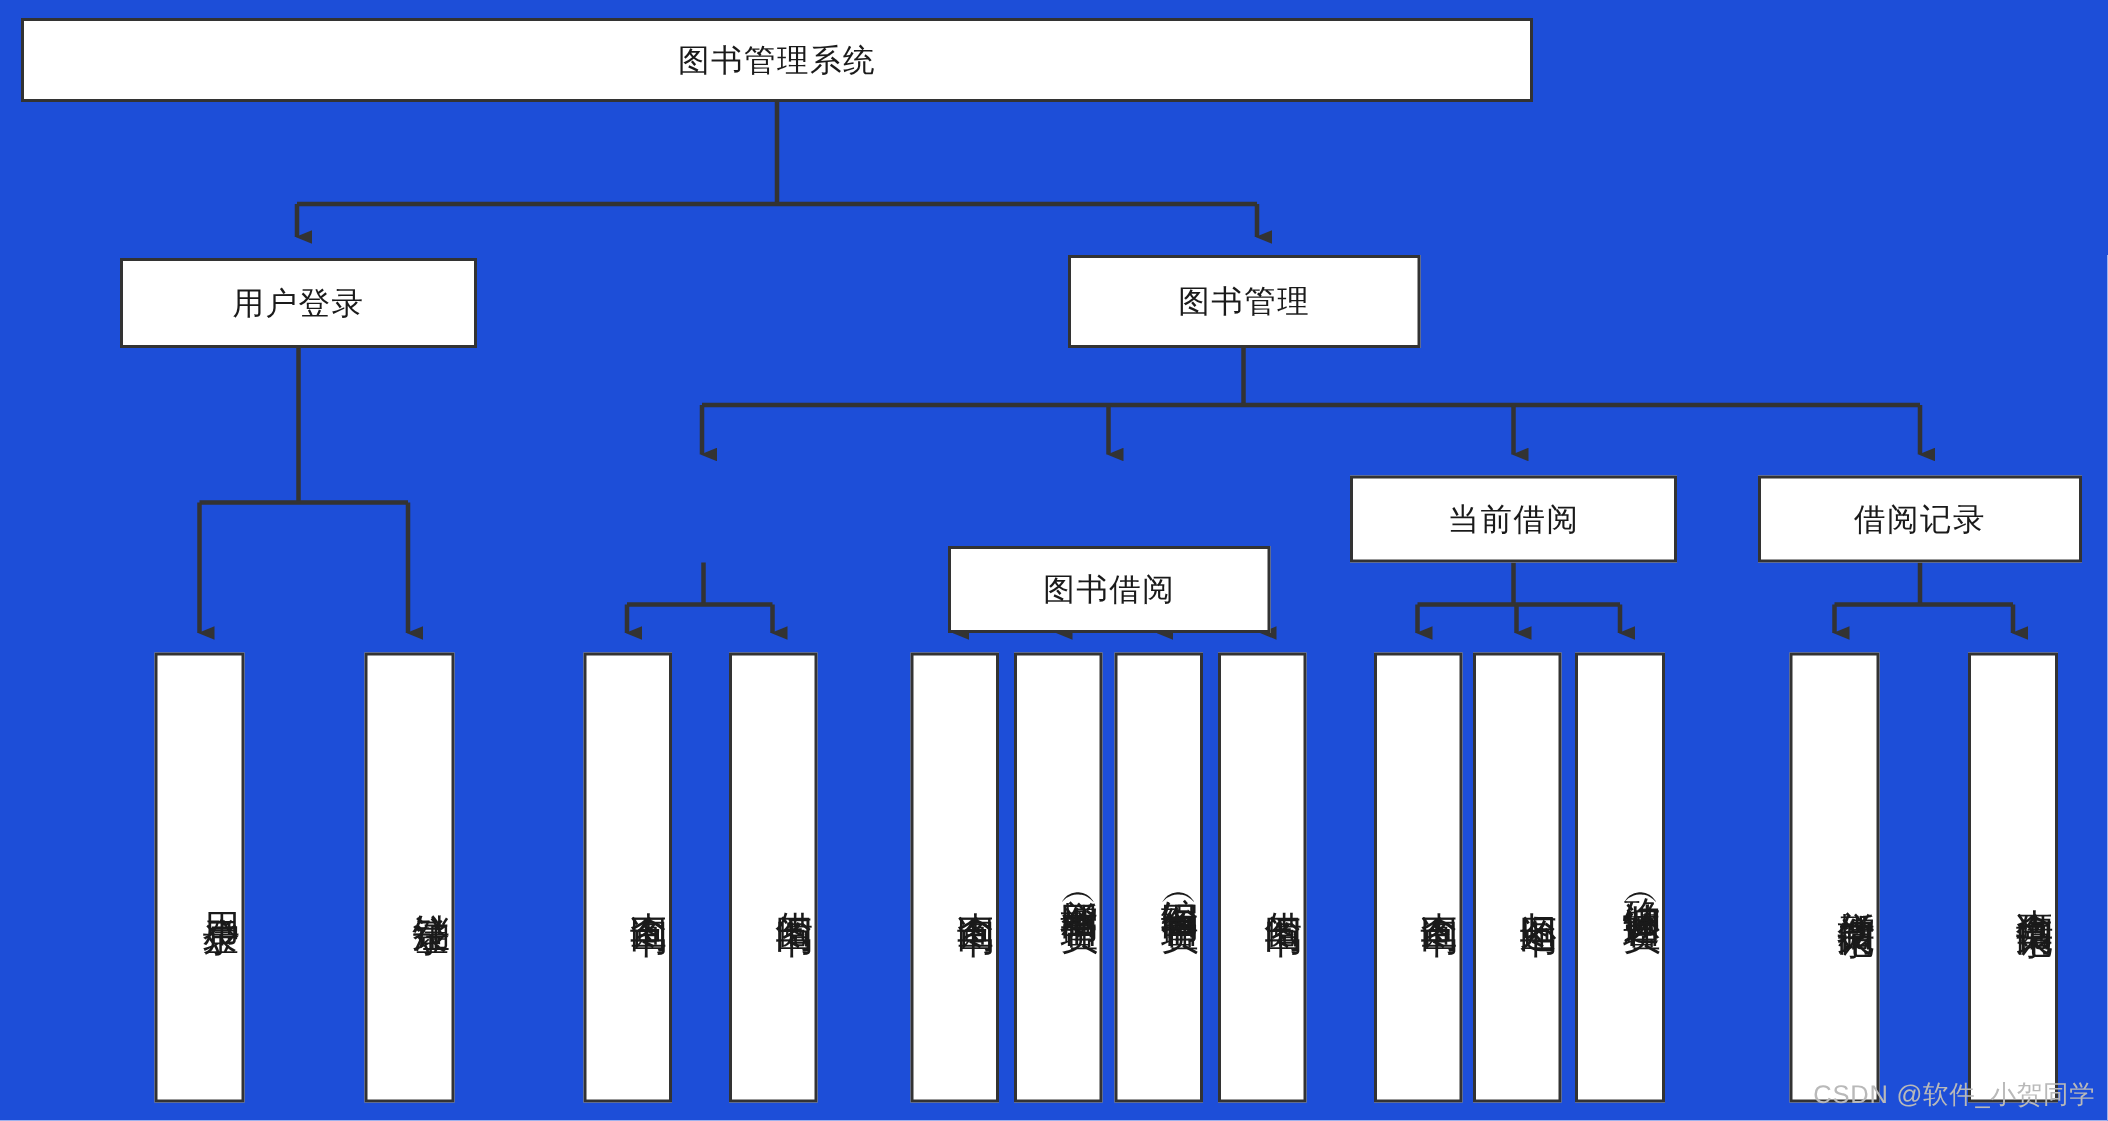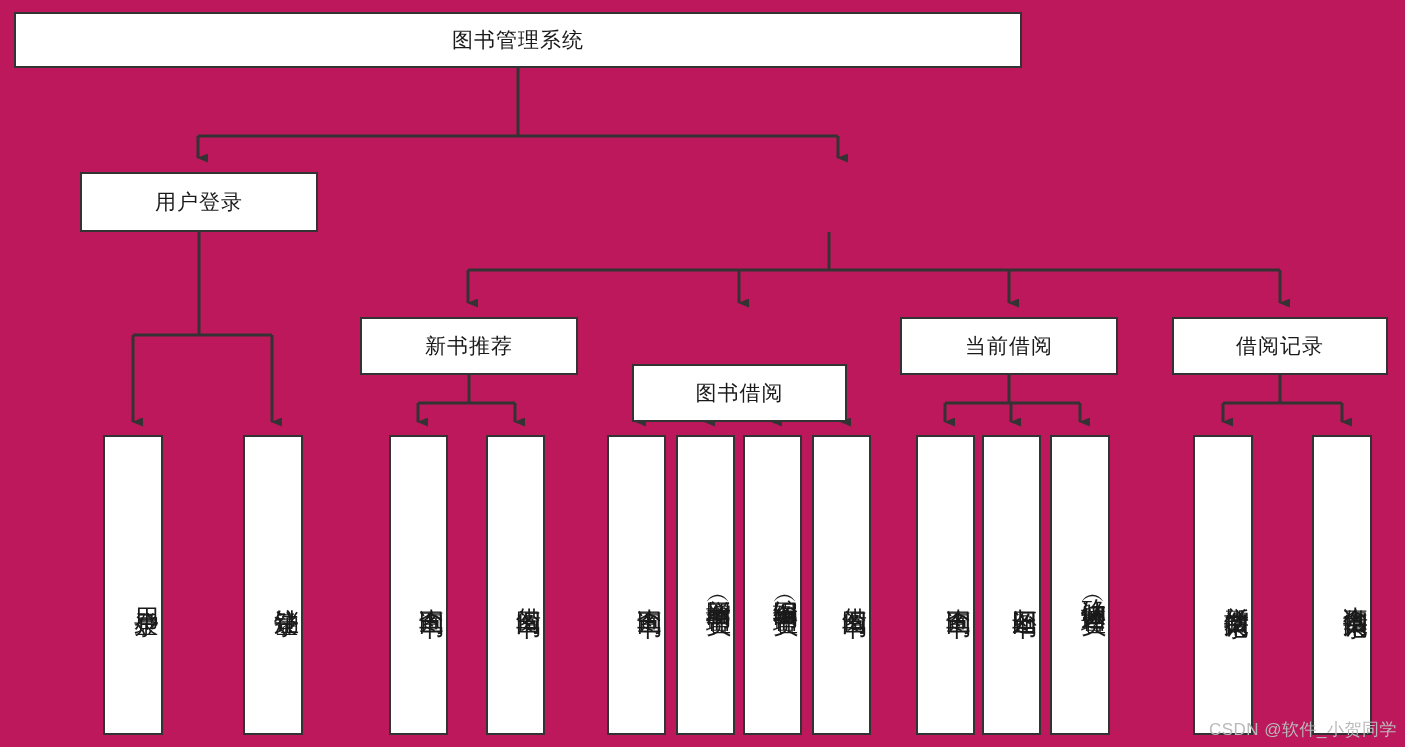--- a/index.html
+++ b/index.html
@@ -7,21 +7,21 @@
     padding: 0;
     background: #ffffff;
   }
   body {
     font-family: "Liberation Sans", "DejaVu Sans", sans-serif;
   }
   #canvas {
     position: relative;
     width: 1405px;
     height: 747px;
-    background: #be185d;
+    background: #1d4ed8;
     overflow: hidden;
   }
   .node {
     position: absolute;
     box-sizing: border-box;
     border: 2px solid #333333;
     background: #ffffff;
     display: flex;
     align-items: center;
     justify-content: center;
@@ -119,24 +119,24 @@
     </g>
   </svg>
 
   <div class="node horiz" style="left:14px; top:12px; width:1008px; height:56px;">
     <span>图书管理系统</span>
   </div>
 
   <div class="node horiz" style="left:80px; top:172px; width:238px; height:60px;">
     <span>用户登录</span>
   </div>
+  <div class="node horiz" style="left:712px; top:170px; width:235px; height:62px;">
+    <span>图书管理</span>
+  </div>
 
-  <div class="node horiz" style="left:360px; top:317px; width:218px; height:58px;">
-    <span>新书推荐</span>
-  </div>
   <div class="node horiz" style="left:632px; top:317px; width:215px; height:58px;margin-top:47px;">
     <span>图书借阅</span>
   </div>
   <div class="node horiz" style="left:1172px; top:317px; width:216px; height:58px;">
     <span>借阅记录</span>
   </div>
   <div class="node horiz" style="left:900px; top:317px; width:218px; height:58px;">
     <span>当前借阅</span>
   </div>
 

